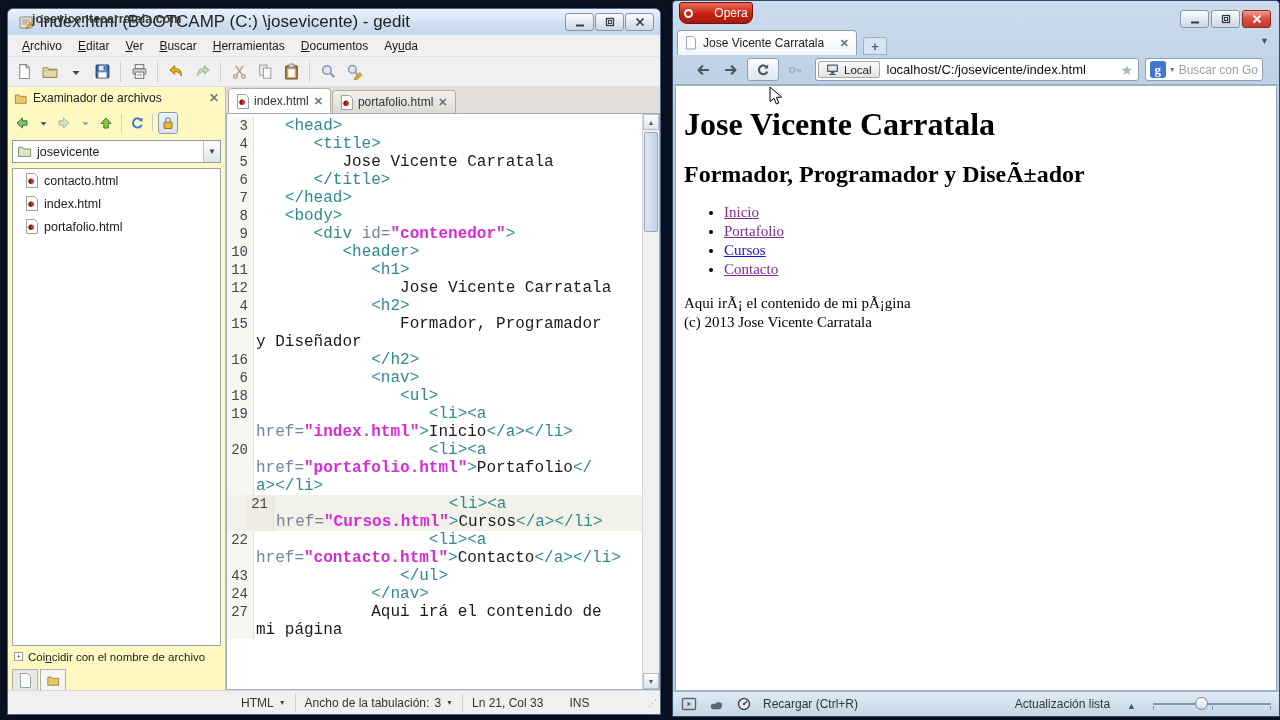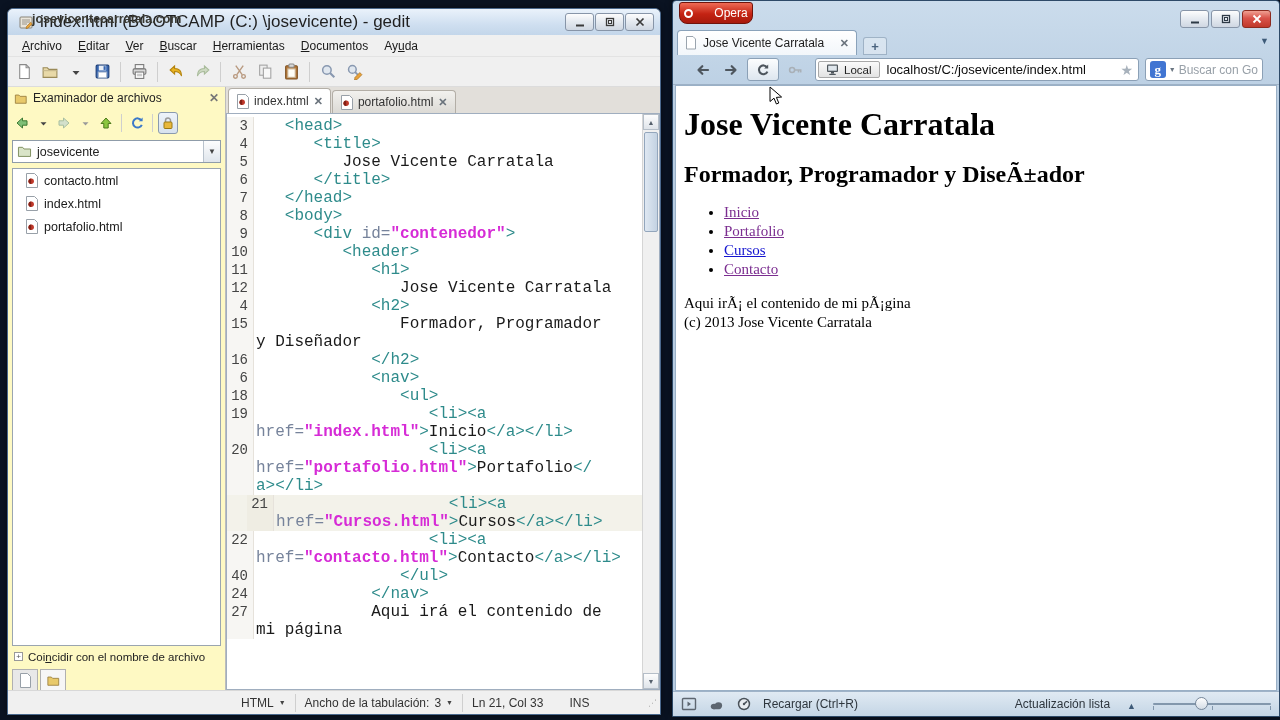--- a/index.html
+++ b/index.html
@@ -493,21 +493,21 @@
             </div>
             <div class="crow">
               <span class="lnum">22</span>
               <span class="ltxt"><span class="pl">                  </span><span class="tg">&lt;li&gt;&lt;a</span></span>
             </div>
             <div class="crow">
               <span class="lnum"></span>
               <span class="ltxt"><span class="at">href=</span><span class="vl">"contacto.html"</span><span class="tg">&gt;</span><span class="pl">Contacto</span><span class="tg">&lt;/a&gt;&lt;/li&gt;</span></span>
             </div>
             <div class="crow">
-              <span class="lnum">40</span>
+              <span class="lnum">43</span>
               <span class="ltxt"><span class="pl">               </span><span class="tg">&lt;/ul&gt;</span></span>
             </div>
             <div class="crow">
               <span class="lnum">24</span>
               <span class="ltxt"><span class="pl">            </span><span class="tg">&lt;/nav&gt;</span></span>
             </div>
             <div class="crow">
               <span class="lnum">27</span>
               <span class="ltxt"><span class="pl">            Aqui irá el contenido de</span></span>
             </div>

